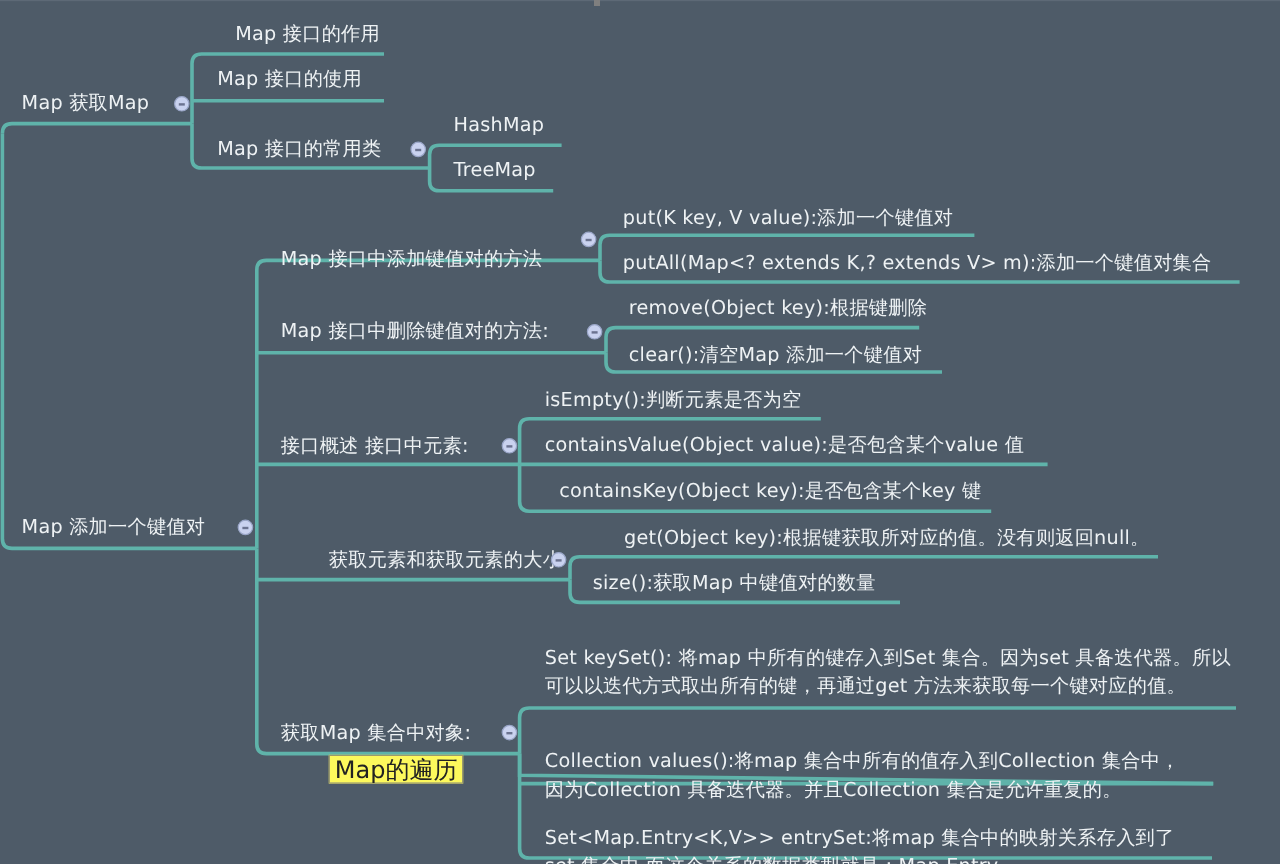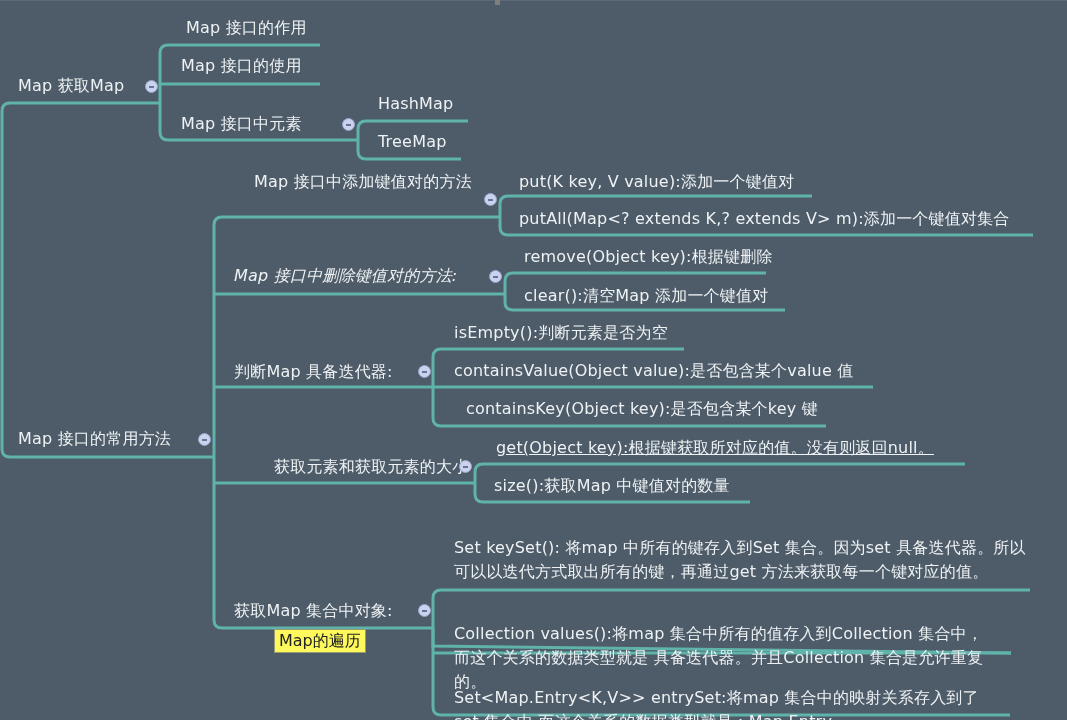--- a/index.html
+++ b/index.html
@@ -4,21 +4,21 @@
 <style>
   html, body { margin:0; padding:0; }
   body { width:1067px; height:720px; background:#4e5b68; position:relative; overflow:hidden;
          font-family:"DejaVu Sans","Liberation Sans",sans-serif; color:#eef2f4; }
   .topline { position:absolute; left:0; top:0; width:1067px; height:1px; background:#5d6976; }
   .topmark { position:absolute; left:495px; top:0; width:5px; height:5px; background:#7f7f7f; }
   .node { position:absolute; font-size:16px; line-height:20px; white-space:nowrap; letter-spacing:0.2px; }
   .multi { white-space:normal; line-height:24px;margin-top:24px; }
   .toggle { position:absolute; width:13px; height:13px; border-radius:50%; background:#c9d2ef; border:1px solid #9aa6c8; box-sizing:border-box; cursor:pointer; }
   .toggle::after { content:""; position:absolute; left:3px; top:5px; width:5px; height:1.5px; background:#6b7390; }
-  .note { position:absolute; background:#fdf95c; color:#222; font-size:16px; line-height:20px; padding:1px 4px; border:1px solid #9a9a70; }
+  .note { position:absolute; background:#fdf95c; color:#222; font-size:20px; line-height:20px; padding:1px 4px; border:1px solid #9a9a70; }
   svg.conn { position:absolute; left:0; top:0; }
 </style>
 </head>
 <body>
 
 <div class="topline"></div>
 <div class="topmark"></div>
 
 <svg class="conn" width="1067" height="720">
   <g fill="none" stroke="#5fb3aa" stroke-width="3">
@@ -55,50 +55,50 @@
     <path d="M433,628 L433,598 Q433,590 441,590 L1030,590"></path>
     <path d="M433,628 L433,646 L1011,653"></path>
     <path d="M433,628 L433,707 Q433,715 441,715 L1010,715"></path>
   </g>
   <path d="M433,653 L1011,653" fill="none" stroke="#5fb3aa" stroke-width="3"></path>
 </svg>
 
 <div class="node" style="left:18px;top:76px;">Map 获取Map</div>
 <div class="toggle" style="left:145px;top:80px;"></div>
 
-<div class="node" style="left:186px;top:18px;">Map 接口的作用</div>
+<div class="node" style="left:196px;top:18px;">Map 接口的作用</div>
 <div class="node" style="left:181px;top:56px;">Map 接口的使用</div>
-<div class="node" style="left:181px;top:114px;">Map 接口中元素</div>
+<div class="node" style="left:181px;top:114px;">Map 接口的常用类</div>
 <div class="toggle" style="left:342px;top:118px;"></div>
 <div class="node" style="left:378px;top:94px;">HashMap</div>
 <div class="node" style="left:378px;top:132px;">TreeMap</div>
 
-<div class="node" style="left:18px;top:429px;">Map 接口的常用方法</div>
+<div class="node" style="left:18px;top:429px;">Map 添加一个键值对</div>
 <div class="toggle" style="left:198px;top:433px;"></div>
 
-<div class="node" style="left:234px;top:172px;margin-left:20px;">Map 接口中添加键值对的方法</div>
+<div class="node" style="left:234px;top:206px;">Map 接口中添加键值对的方法</div>
 <div class="toggle" style="left:484px;top:193px;"></div>
 <div class="node" style="left:519px;top:172px;">put(K key, V value):添加一个键值对</div>
 <div class="node" style="left:519px;top:209px;">putAll(Map&lt;? extends K,? extends V&gt;  m):添加一个键值对集合</div>
 
-<div class="node" style="left:234px;top:266px;font-style:italic;">Map 接口中删除键值对的方法:</div>
+<div class="node" style="left:234px;top:266px;">Map 接口中删除键值对的方法:</div>
 <div class="toggle" style="left:489px;top:270px;"></div>
 <div class="node" style="left:524px;top:247px;">remove(Object key):根据键删除</div>
 <div class="node" style="left:524px;top:286px;">clear():清空Map 添加一个键值对</div>
 
-<div class="node" style="left:234px;top:362px;">判断Map 具备迭代器:</div>
+<div class="node" style="left:234px;top:362px;">接口概述 接口中元素:</div>
 <div class="toggle" style="left:418px;top:365px;"></div>
 <div class="node" style="left:454px;top:323px;">isEmpty():判断元素是否为空</div>
 <div class="node" style="left:454px;top:361px;">containsValue(Object value):是否包含某个value 值</div>
 <div class="node" style="left:466px;top:399px;">containsKey(Object key):是否包含某个key 键</div>
 
 <div class="node" style="left:234px;top:457px;margin-left:40px;">获取元素和获取元素的大小</div>
 <div class="toggle" style="left:459px;top:460px;"></div>
-<div class="node" style="left:496px;top:438px;text-decoration:underline;">get(Object key):根据键获取所对应的值。没有则返回null。</div>
+<div class="node" style="left:520px;top:438px;">get(Object key):根据键获取所对应的值。没有则返回null。</div>
 <div class="node" style="left:494px;top:476px;">size():获取Map 中键值对的数量</div>
 
 <div class="node" style="left:234px;top:601px;">获取Map 集合中对象:</div>
 <div class="toggle" style="left:418px;top:604px;"></div>
 <div class="note" style="left:274px;top:629px;">Map的遍历</div>
 
 <div class="node multi" style="left:454px;top:512px;width:580px;">Set keySet(): 将map 中所有的键存入到Set 集合。因为set 具备迭代器。所以可以以迭代方式取出所有的键，再通过get 方法来获取每一个键对应的值。</div>
-<div class="node multi" style="left:454px;top:598px;width:540px;">Collection values():将map 集合中所有的值存入到Collection 集合中，而这个关系的数据类型就是 具备迭代器。并且Collection 集合是允许重复的。</div>
+<div class="node multi" style="left:454px;top:598px;width:540px;">Collection values():将map 集合中所有的值存入到Collection 集合中，因为Collection 具备迭代器。并且Collection 集合是允许重复的。</div>
 <div class="node multi" style="left:454px;top:662px;width:540px;">Set&lt;Map.Entry&lt;K,V&gt;&gt; entrySet:将map 集合中的映射关系存入到了set 集合中,而这个关系的数据类型就是：Map.Entry。</div>
 
 </body></html>

